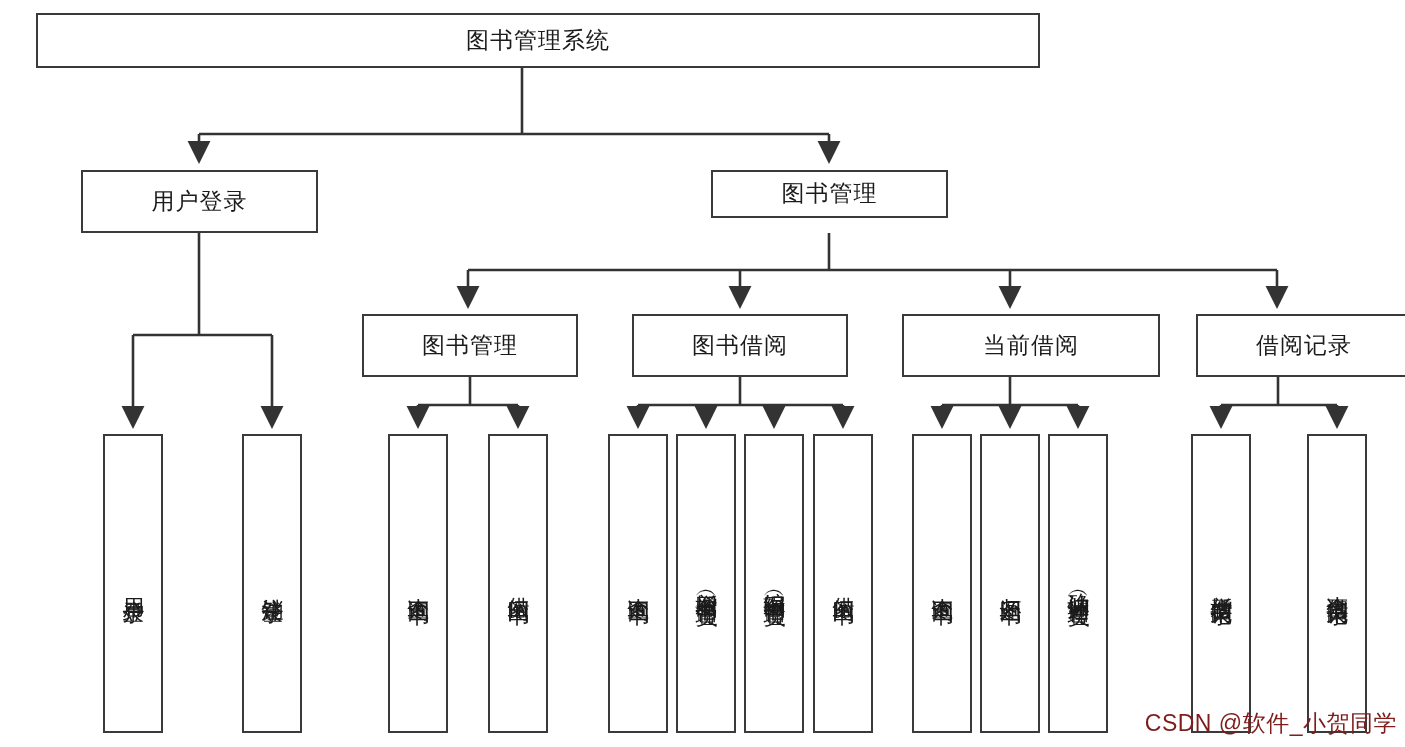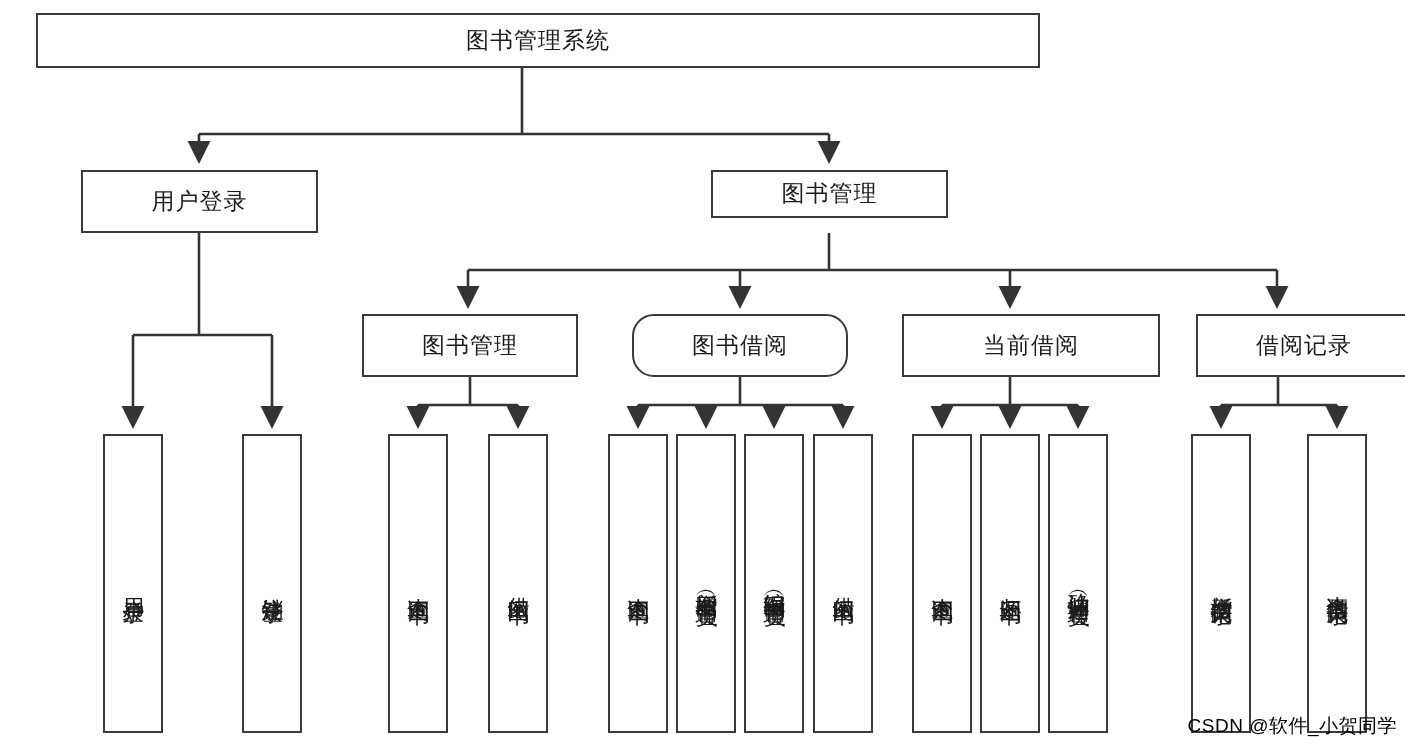--- a/index.html
+++ b/index.html
@@ -54,22 +54,22 @@
   }
   .node-v > span {
     writing-mode: vertical-rl;
     text-orientation: upright;
     display: block;
   }
   .watermark {
     position: absolute;
     right: 8px;
     bottom: 8px;
-    font-size: 19px;
-    color: #000000;
+    font-size: 23px;
+    color: #7f1d1d;
     letter-spacing: 0.5px;
     z-index: 5;
     white-space: nowrap;
   }
 </style>
 </head>
 <body>
 
 <div id="canvas">
 
@@ -130,21 +130,21 @@
   <div class="node node-h" style="left:81px; top:170px; width:237px; height:63px;">
     <span>用户登录</span>
   </div>
   <div class="node node-h" style="left:711px; top:170px; width:237px; height:48px;">
     <span>图书管理</span>
   </div>
 
   <div class="node node-h" style="left:362px; top:314px; width:216px; height:63px;">
     <span>图书管理</span>
   </div>
-  <div class="node node-h" style="left:632px; top:314px; width:216px; height:63px;border-radius:22px;">
+  <div class="node node-h" style="left:632px; top:314px; width:216px; height:63px;">
     <span>图书借阅</span>
   </div>
   <div class="node node-h" style="left:902px; top:314px; width:258px; height:63px;">
     <span>当前借阅</span>
   </div>
   <div class="node node-h" style="left:1170px; top:314px; width:216px; height:63px;margin-left:26px;">
     <span>借阅记录</span>
   </div>
 
   <div class="node node-v" style="left:103px; top:434px; width:60px; height:299px;">

